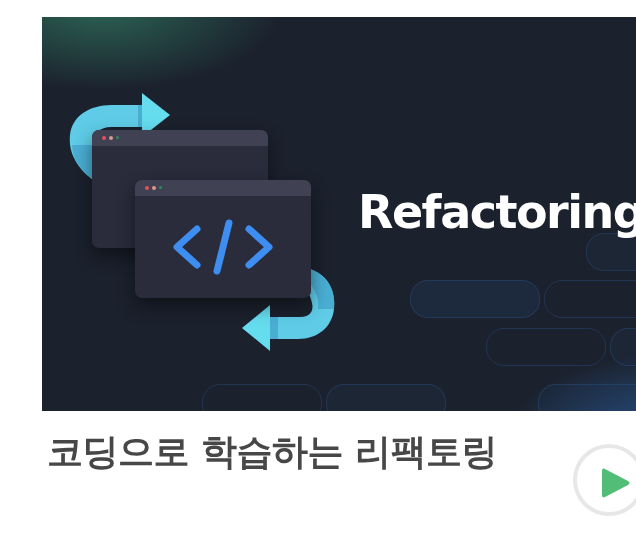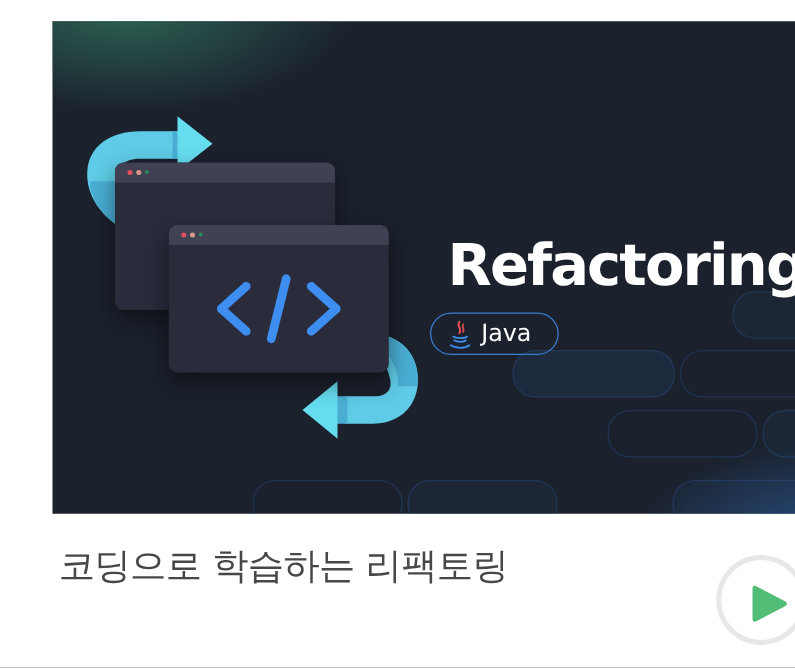--- a/index.html
+++ b/index.html
@@ -36,21 +36,21 @@
   .tag {
     position: absolute; top: 233px; height: 34px; border-radius: 17px;
     border: 1.5px solid #3b7fd0; box-sizing: border-box;
     display: flex; align-items: center; padding: 0 12px 0 12px; gap: 6px;
     color: #ffffff; font-family: "DejaVu Sans", sans-serif; font-size: 19px;
   }
   .tag-icon { display: inline-block; width: 22px; height: 22px; position: relative; }
 
   .title {
     position: absolute; left: 19px; top: 432px;
-    font-family: "DejaVu Sans", sans-serif; font-weight: normal; font-size: 29px;
+    font-family: "DejaVu Sans", sans-serif; font-weight: bold; font-size: 36px;
     color: #474747; letter-spacing: -0.5px; line-height: 40px; text-align: center;
   }
 
   .play-btn {
     position: absolute; left: 545px; top: 444px; width: 72px; height: 72px;
     border-radius: 50%; box-sizing: border-box; border: 4px solid #e6e7e8; background: #ffffff;
     cursor: pointer;
   }
   .play-btn svg { position: absolute; left: 24px; top: 19px; }
 </style>
@@ -102,32 +102,20 @@
         <svg width="104" height="60" viewBox="0 0 104 60">
           <polyline points="26,12 6,30 26,48" fill="none" stroke="#3d8ef0" stroke-width="7" stroke-linecap="round" stroke-linejoin="round"></polyline>
           <line x1="58" y1="6" x2="46" y2="54" stroke="#3d8ef0" stroke-width="7" stroke-linecap="round"></line>
           <polyline points="78,12 98,30 78,48" fill="none" stroke="#3d8ef0" stroke-width="7" stroke-linecap="round" stroke-linejoin="round"></polyline>
         </svg>
       </div>
     </div>
 
     <div class="headline">Refactoring</div>
 
-    <div class="tag" style="left:302px; width:103px;">
-      <span class="tag-icon">
-        <svg width="22" height="24" viewBox="0 0 22 24">
-          <path d="M11 1 C7 5 14 7 10 11" fill="none" stroke="#e2514c" stroke-width="1.6"></path>
-          <path d="M14 3 C11 6 16 7 13 10" fill="none" stroke="#e2514c" stroke-width="1.3"></path>
-          <path d="M5 13 C8 15 15 15 17 13" fill="none" stroke="#3d8ef0" stroke-width="1.5"></path>
-          <path d="M6 16 C9 18 14 18 16 16" fill="none" stroke="#3d8ef0" stroke-width="1.5"></path>
-          <path d="M3 20 C8 23 15 23 19 20" fill="none" stroke="#3d8ef0" stroke-width="1.5"></path>
-        </svg>
-      </span>
-      <span>Java</span>
-    </div>
 
 
   </div>
 
   <div class="title">코딩으로 학습하는 리팩토링</div>
 
   <div class="play-btn">
     <svg width="30" height="32" viewBox="0 0 30 32">
       <path d="M4 2 C2 1 1 2 1 4 L1 28 C1 30 2 31 4 30 L27 18 C29 17 29 15 27 14 Z" fill="#52bd77"></path>
     </svg>

